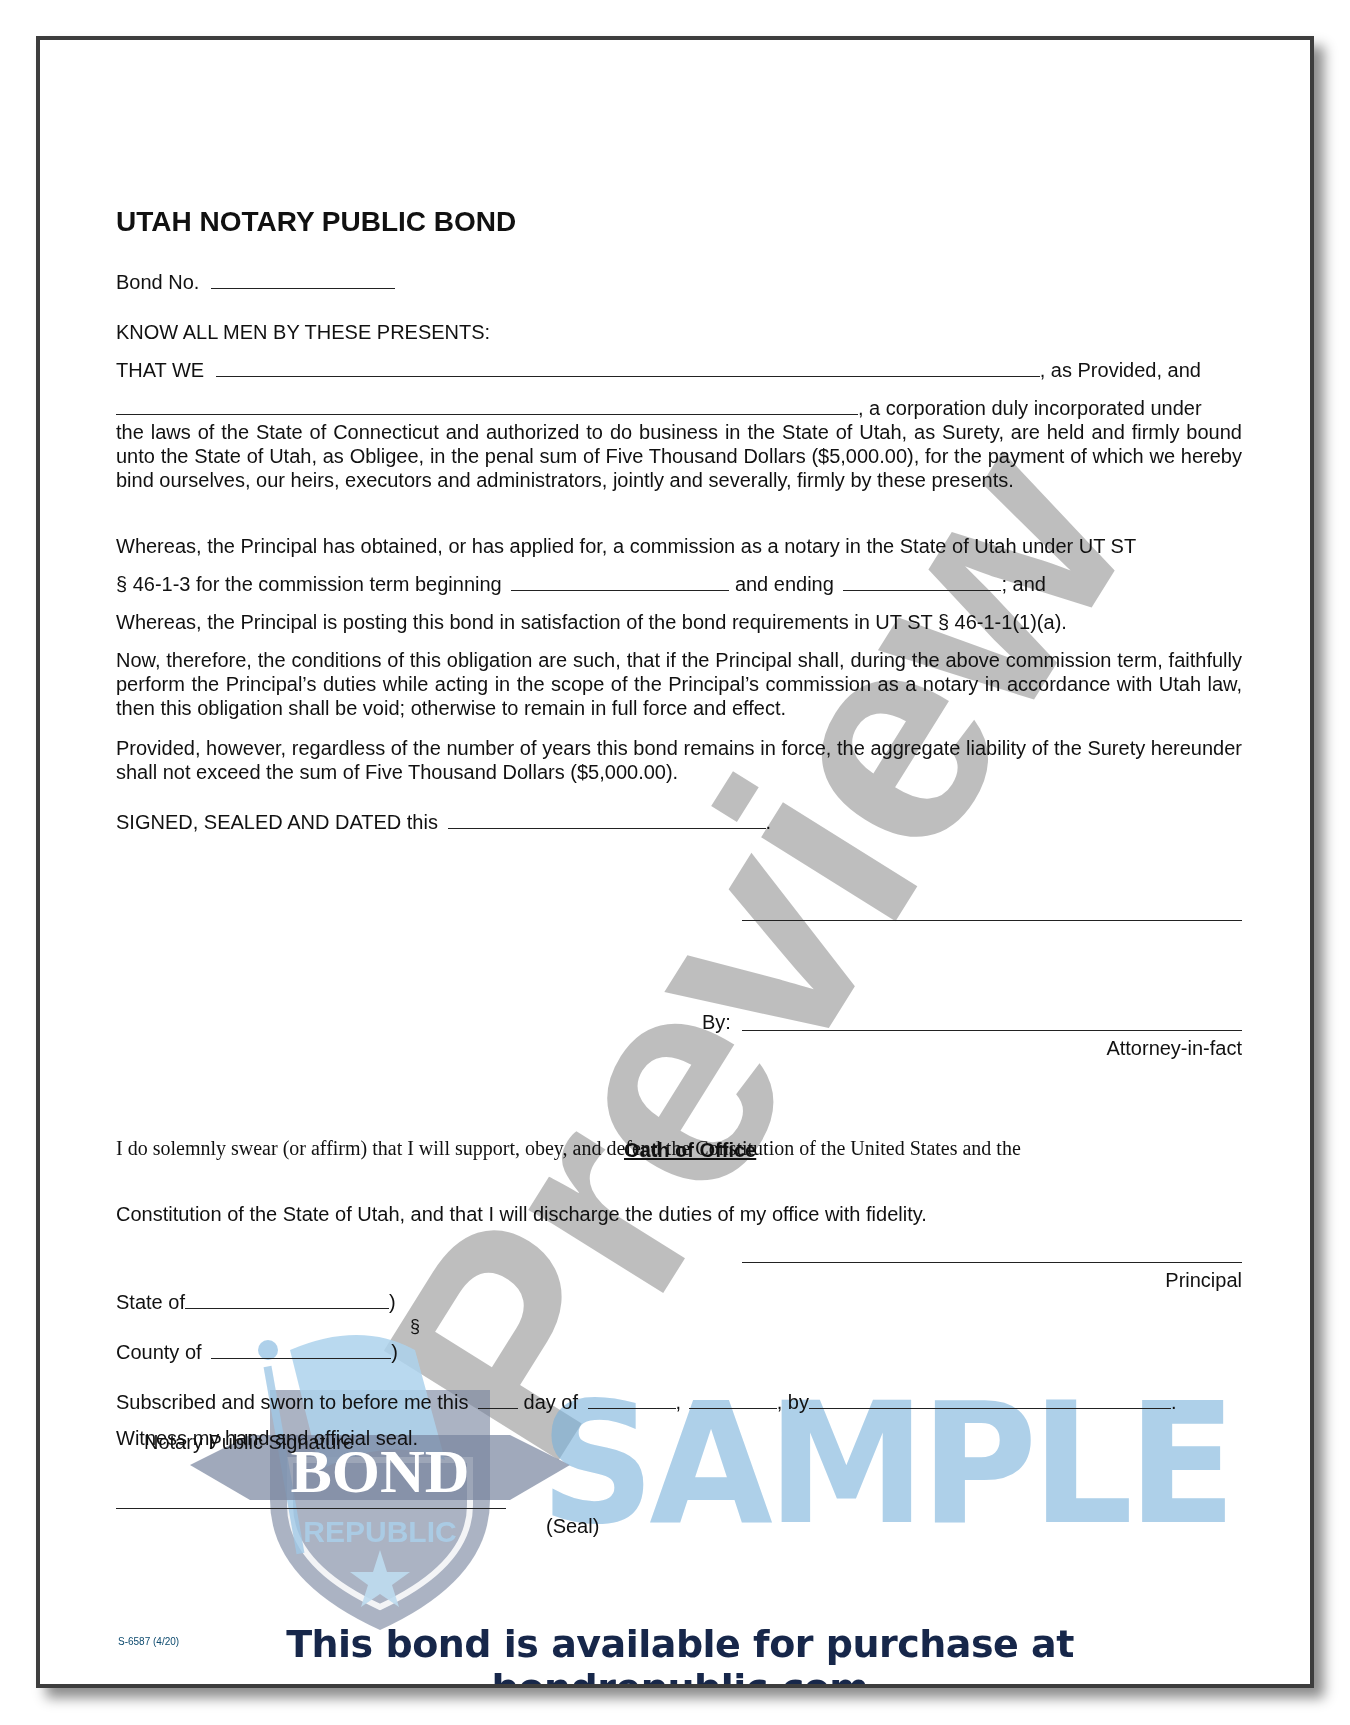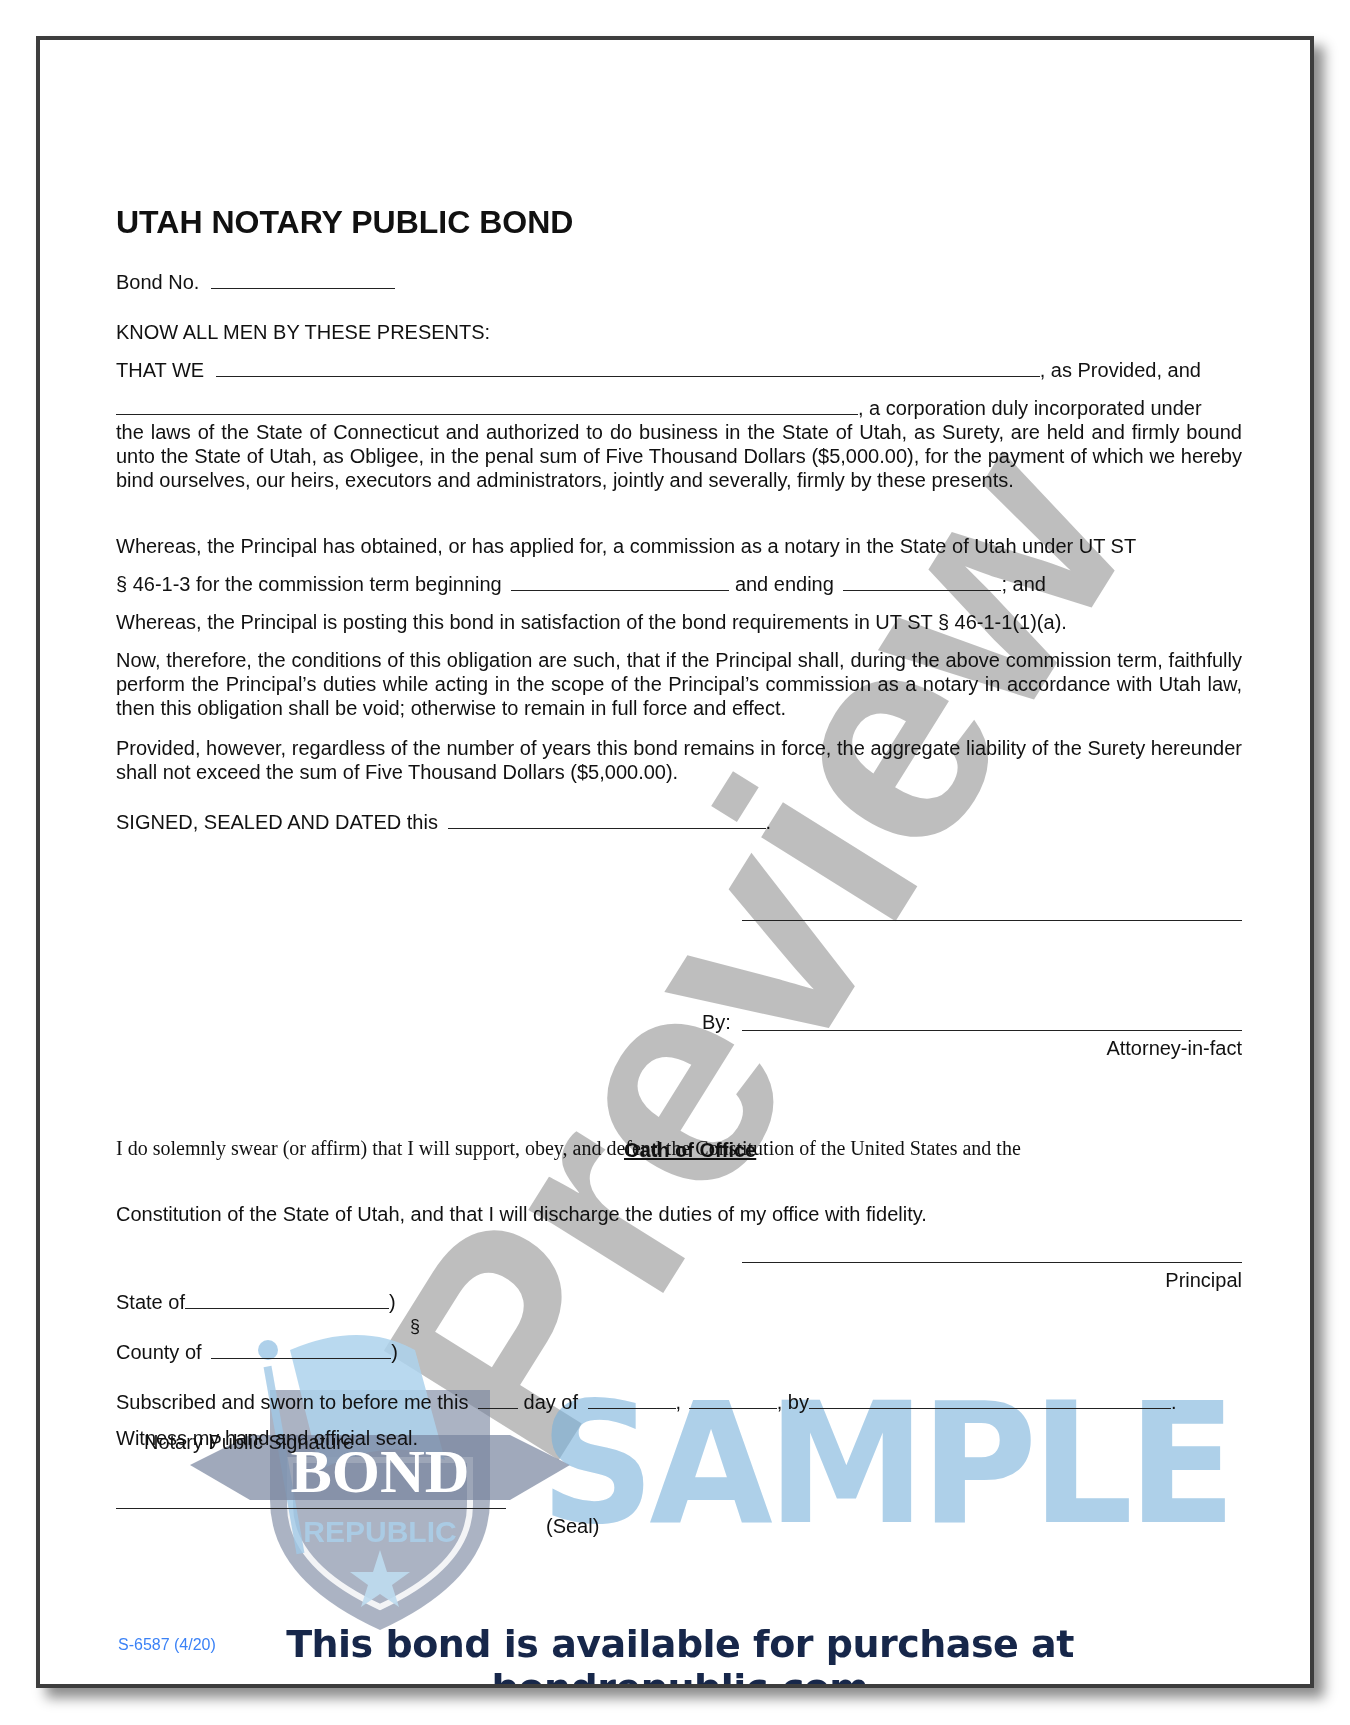--- a/index.html
+++ b/index.html
@@ -9,21 +9,21 @@
   .page {
     position: absolute; left: 36px; top: 36px; width: 1278px; height: 1652px;
     box-sizing: border-box; border: 4px solid #3d3d3d; background: #fff;
     box-shadow: 10px 10px 12px rgba(0,0,0,0.45);
     overflow: hidden;
   }
 
   .content { position: absolute; left: 76px; top: 0; width: 1126px; }
   .abs { position: absolute; white-space: nowrap; font-size: 20px; line-height: 24px; }
 
-  .title { font-size: 32px; font-weight: bold; }
+  .title { font-size: 28px; font-weight: bold; }
   .just { white-space: normal; text-align: justify; text-align-last: left; width: 1126px; }
   .blank { display: inline-block; border-bottom: 1.5px solid #222; height: 18px; vertical-align: baseline; }
   .underline-title { font-weight: bold; text-decoration: underline; margin-top: 26px; }
 
   .sigline { position: absolute; border-bottom: 1.5px solid #222; height: 0; }
 
   
   .wm-preview {
     position: absolute; left: 160px; top: 740px;
     font-family: "Liberation Sans", sans-serif; font-weight: bold;
@@ -37,21 +37,21 @@
     font-size: 168px; line-height: 168px; color: rgba(120,177,218,0.6);
     letter-spacing: -6px; pointer-events: none; transform: scaleX(0.95); transform-origin: left;
   }
   .logo { position: absolute; left: 150px; top: 1270px; width: 380px; height: 330px; pointer-events: none; }
 
   .promo {
     position: absolute; left: 80px; top: 1582px; width: 1120px; text-align: center;
     font-family: "DejaVu Sans", sans-serif; font-weight: bold; font-size: 38px;
     color: #17274a; letter-spacing: -0.5px;
   }
-  .formno { position: absolute; left: 78px; top: 1596px; font-size: 16px; color: #3b82f6; }
+  .formno { position: absolute; left: 78px; top: 1596px; font-size: 10px; color: #0c4a6e; }
 </style>
 </head>
 <body>
 
 <div class="page">
 
   <div class="wm-preview">Preview</div>
 
   <svg class="logo" viewBox="0 0 380 330">
     <path d="M80 80 L300 80 L300 190 Q300 270 190 320 Q80 270 80 190 Z" fill="rgba(120,132,158,0.62)"></path>

